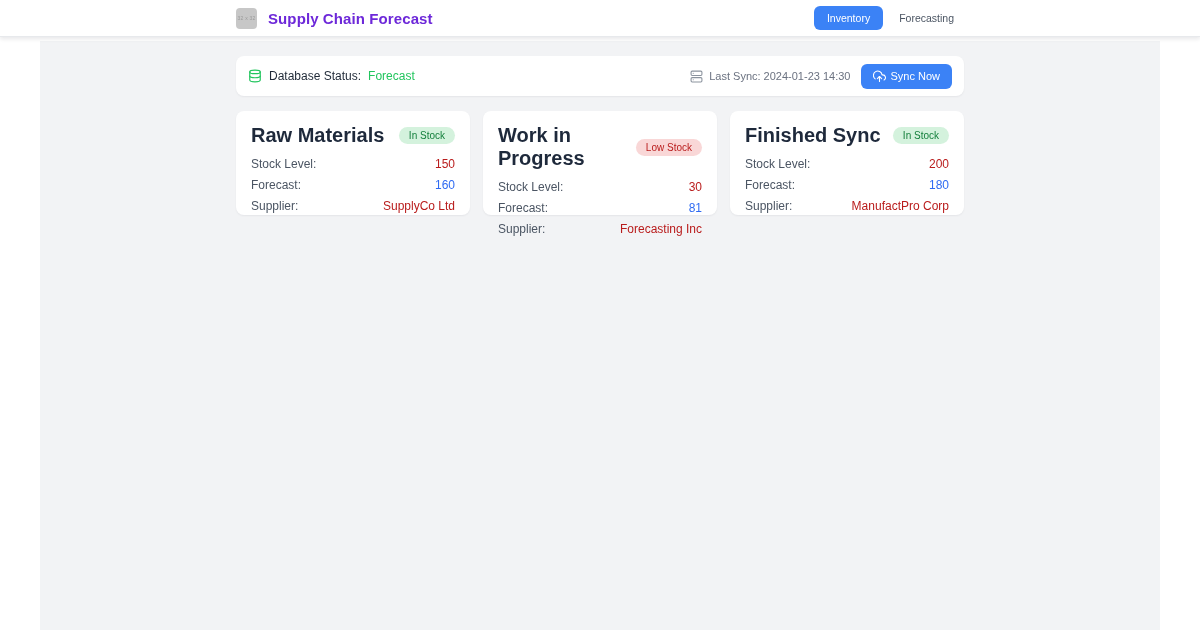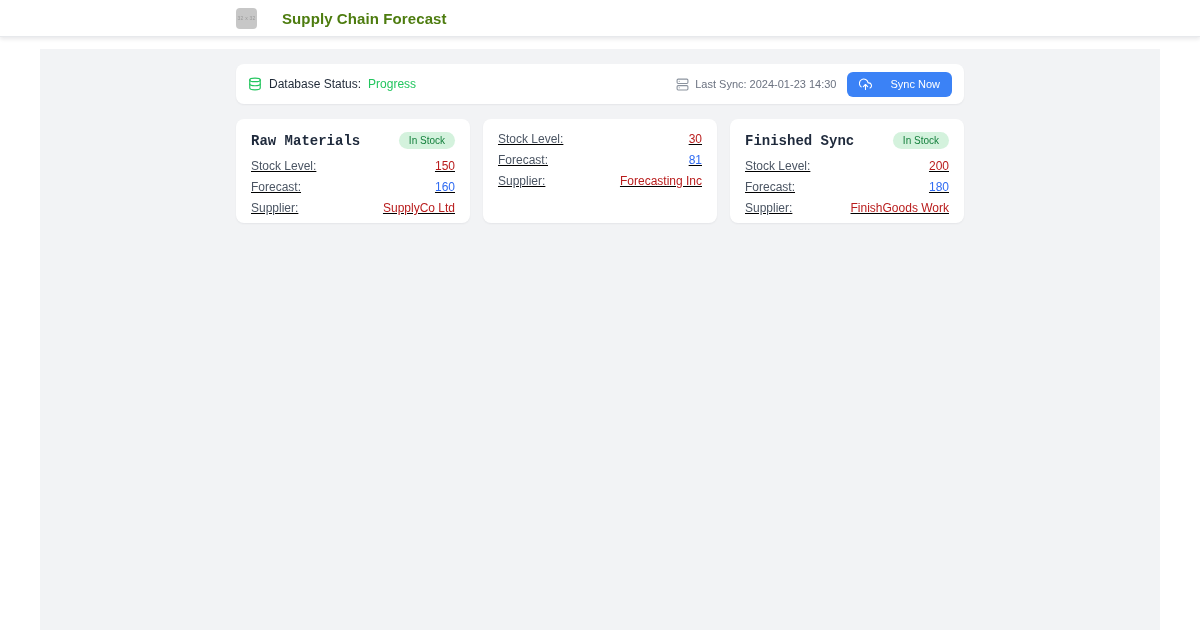--- a/index.html
+++ b/index.html
@@ -29,22 +29,22 @@
   .brand { display: flex; align-items: center; gap: 8px; }
   .logo {
     width: 21px; height: 21px;
     background: #c7c7c7;
     border-radius: 4px;
     display: flex; align-items: center; justify-content: center;
     font-size: 5px; color: #9a9a9a; letter-spacing: .2px;
     overflow: hidden; flex: none;
   }
   .page-title {
-    margin: 17px;
-    font-size: 15px; font-weight: 700; color: #4d7c0f;
+    margin: 3px;
+    font-size: 15px; font-weight: 700; color: #6d28d9;
     letter-spacing: .1px;
   }
   .main-nav { display: flex; align-items: center; gap: 6px; }
   .nav-btn {
     border: none; background: transparent;
     font-family: inherit;
     font-size: 10.5px; color: #4b5563;
     padding: 6px 10px; border-radius: 6px;
     cursor: pointer;
   }
@@ -53,21 +53,21 @@
     color: #ffffff;
     padding: 6px 13px;
   }
 
   
   .page-bg {
     margin: 0 40px;
     height: 593px;
     background: #f2f3f5;
   }
-  .container { width: 728px; margin: 12px auto; padding-top: 15px; }
+  .container { width: 728px; margin: 4px auto; padding-top: 15px; }
 
   
   .status-bar {
     height: 40px;
     background: #ffffff;
     border-radius: 8px;
     box-shadow: 0 1px 2px rgba(15, 23, 42, 0.06);
     display: flex; align-items: center; justify-content: space-between;
     padding: 0 12px;
   }
@@ -76,94 +76,97 @@
   .status-value { color: var(--success, #22c55e); }
   .status-right { display: flex; align-items: center; gap: 11px; }
   .last-sync { display: flex; align-items: flex-start; gap: 6px; font-size: 11px; color: #6b7280; }
   .sync-btn {
     border: none;
     background: var(--accent, #3b82f6);
     color: #ffffff;
     font-family: inherit; font-size: 11px;
     padding: 6px 12px;
     border-radius: 6px;
-    display: flex; align-items: center; gap: 18px;
+    display: flex; align-items: center; gap: 4px;
     cursor: pointer;
   }
   .icon { display: inline-flex; flex: none; }
 
   
   .cards { display: flex; gap: 13px; margin-top: 15px; }
   .card {
     flex: 1;
     height: 104px;
     background: #ffffff;
     border-radius: 8px;
     box-shadow: 0 1px 2px rgba(15, 23, 42, 0.06);
     padding: 13px 15px 14px;
   }
   .card-head {
     display: flex; align-items: center; justify-content: space-between;
     margin-bottom: 10px;
   }
-  .card-title { margin: 0; font-size: 14px; font-weight: 700; color: #1e293b; font-family: Liberation Mono, monospace; }
+  .card-title { margin: 0; font-size: 20px; font-weight: 700; color: #1e293b; }
   .badge {
     font-size: 10px;
     padding: 3px 10px;
     border-radius: 999px;
     white-space: nowrap;
     text-align: right;
   }
   .badge[data-variant="success"] {
     background: var(--success_badge_bg, #d4f2dd);
     color: var(--success_badge_text, #15803d);
   }
   .badge[data-variant="danger"] {
     background: var(--danger_badge_bg, #f9d7d7);
     color: var(--danger_badge_text, #b91c1c);
   }
   .row {
     display: flex; align-items: center; justify-content: space-between;
     font-size: 12px;
     margin-top: 7px;
-    text-decoration: underline;
   }
   .row:first-of-type { margin-top: 0; }
   .lbl { color: #4b5563; }
   .val { color: #b91c1c; }
   .val-forecast { color: var(--forecast_value, #2f6bf2); }
 </style>
 </head>
 <body>
 
 <header class="app-header">
   <div class="header-inner">
     <div class="brand">
       <div class="logo">
         <span>32 x 32</span>
       </div>
       <h1 class="page-title">Supply Chain Forecast</h1>
     </div>
+    <nav class="main-nav">
+      <button class="nav-btn active">Inventory</button>
+      <button class="nav-btn">Forecasting</button>
+    </nav>
   </div>
 </header>
 
 <div class="page-bg">
   <div class="container">
 
     <div class="status-bar">
       <div class="status-left">
         <span class="icon">
           <svg width="14" height="14" viewBox="0 0 24 24" fill="none" stroke="#22c55e" stroke-width="2" stroke-linecap="round" stroke-linejoin="round">
             <ellipse cx="12" cy="5" rx="9" ry="3"></ellipse>
             <path d="M21 12c0 1.66-4 3-9 3s-9-1.34-9-3"></path>
             <path d="M3 5v14c0 1.66 4 3 9 3s9-1.34 9-3V5"></path>
           </svg>
         </span>
         <span class="status-label">Database Status:</span>
-        <span class="status-value">Progress</span>
+        <span class="status-value">Forecast</span>
       </div>
       <div class="status-right">
         <span class="last-sync">
           <span class="icon">
             <svg width="13" height="13" viewBox="0 0 24 24" fill="none" stroke="#8b939e" stroke-width="2" stroke-linecap="round" stroke-linejoin="round">
               <rect x="2" y="2" width="20" height="8" rx="2" ry="2"></rect>
               <rect x="2" y="14" width="20" height="8" rx="2" ry="2"></rect>
               <line x1="6" y1="6" x2="6.01" y2="6"></line>
               <line x1="6" y1="18" x2="6.01" y2="18"></line>
             </svg>
@@ -198,20 +201,24 @@
           <span class="lbl">Forecast:</span>
           <span class="val val-forecast">160</span>
         </div>
         <div class="row">
           <span class="lbl">Supplier:</span>
           <span class="val">SupplyCo Ltd</span>
         </div>
       </div>
 
       <div class="card">
+        <div class="card-head">
+          <h2 class="card-title">Work in Progress</h2>
+          <span class="badge" data-variant="danger">Low Stock</span>
+        </div>
         <div class="row">
           <span class="lbl">Stock Level:</span>
           <span class="val">30</span>
         </div>
         <div class="row">
           <span class="lbl">Forecast:</span>
           <span class="val val-forecast">81</span>
         </div>
         <div class="row">
           <span class="lbl">Supplier:</span>
@@ -227,19 +234,19 @@
         <div class="row">
           <span class="lbl">Stock Level:</span>
           <span class="val">200</span>
         </div>
         <div class="row">
           <span class="lbl">Forecast:</span>
           <span class="val val-forecast">180</span>
         </div>
         <div class="row">
           <span class="lbl">Supplier:</span>
-          <span class="val">FinishGoods Work</span>
+          <span class="val">ManufactPro Corp</span>
         </div>
       </div>
 
     </div>
   </div>
 </div>
 
 </body></html>

